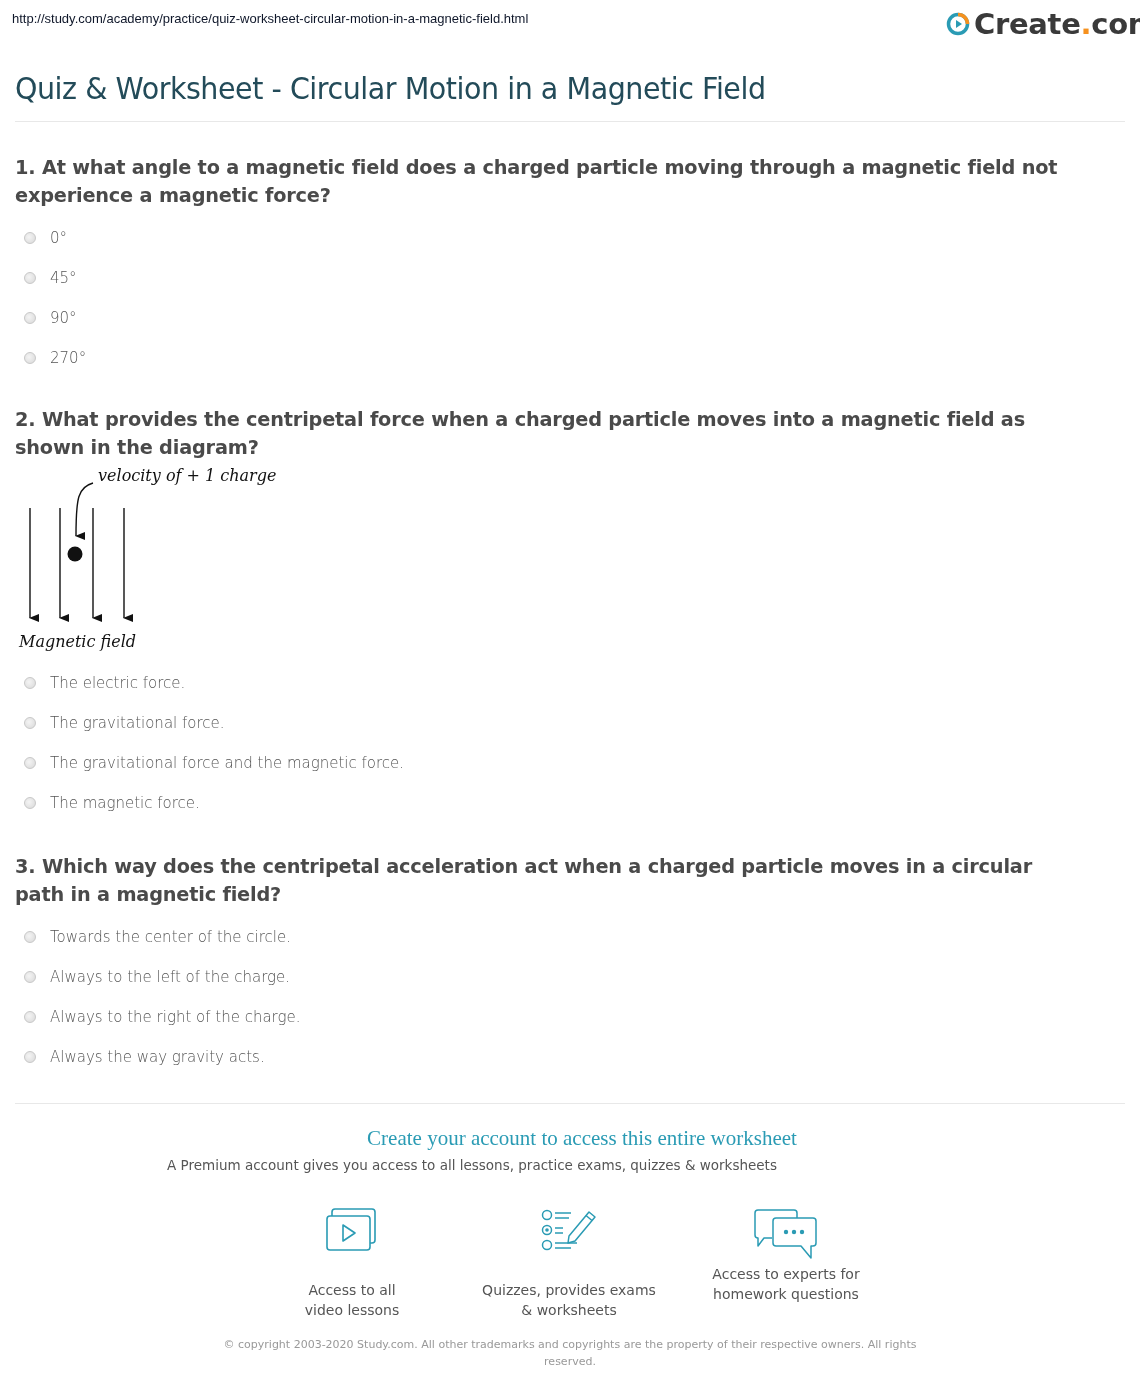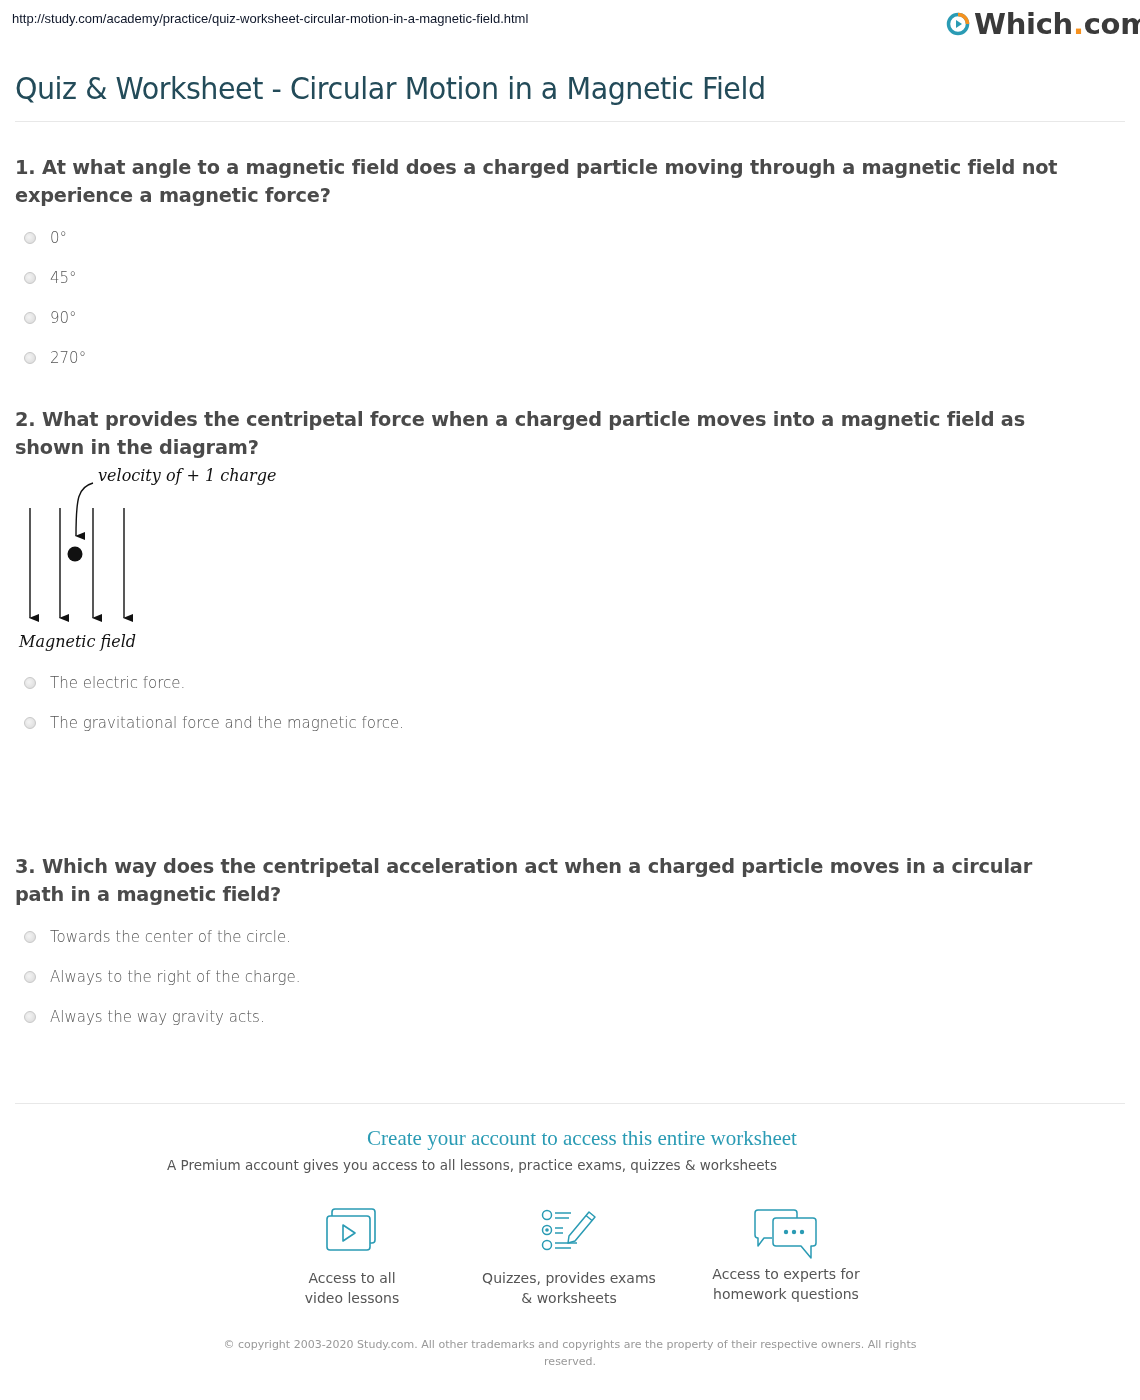--- a/index.html
+++ b/index.html
@@ -20,36 +20,36 @@
   .radio { width: 10px; height: 10px; border-radius: 50%; border: 1px solid #c8c8c8;
            background: radial-gradient(circle at 40% 40%, #f4f4f4, #d8d8d8); margin-left: 9px; margin-right: 14px; flex: none; }
   .opt-label { font-size: 15px; color: #555; font-family: "DejaVu Sans", sans-serif; font-weight: 300;}
   .diagram { position: absolute; left: 15px; top: 460px; width: 290px; height: 200px; }
   .diagram text { font-family: "DejaVu Serif", serif; font-style: italic; font-size: 16px; fill: #111; }
   .promo-title { position: absolute; left: 12px; width: 1140px; top: 1126px; text-align: center;
                  font-size: 21px; color: #2a9bb4; font-weight: 300; font-family: Liberation Serif, serif; }
   .promo-sub { position: absolute; left: 0; width: 944px; top: 1157px; text-align: center; font-size: 13.5px; color: #555; font-family: "DejaVu Sans", sans-serif; }
   .feature { position: absolute; top: 1208px; width: 200px; text-align: center; }
   .feature svg { display: block; margin: 0 auto; }
-  .feature-label { margin-top: 16px; font-size: 14px; color: #555; line-height: 20px; font-family: "DejaVu Sans", sans-serif; }
+  .feature-label { margin-top: 28px; font-size: 14px; color: #555; line-height: 20px; font-family: "DejaVu Sans", sans-serif; }
   .copyright { position: absolute; left: 210px; width: 720px; top: 1336px; text-align: center;
                font-size: 11px; color: #999; line-height: 17px; font-family: "DejaVu Sans", sans-serif; }
 </style>
 </head>
 <body>
 
 <div class="url">http://study.com/academy/practice/quiz-worksheet-circular-motion-in-a-magnetic-field.html</div>
 
 <div class="logo">
   <svg class="logo-icon" viewBox="0 0 24 24">
     <circle cx="12" cy="12" r="9.5" fill="none" stroke="#2a9bb4" stroke-width="3.5"></circle>
     <path d="M12 2.5 A9.5 9.5 0 0 1 21.5 12" fill="none" stroke="#f6911e" stroke-width="3.5"></path>
     <path d="M10 8 L16 12 L10 16 Z" fill="#2a9bb4"></path>
   </svg>
-  <span class="logo-text"><span>Which</span><span class="logo-dot">.</span><span>com</span></span>
+  <span class="logo-text"><span>Create</span><span class="logo-dot">.</span><span>com</span></span>
 </div>
 
 <h1 class="title">Quiz &amp; Worksheet - Circular Motion in a Magnetic Field</h1>
 <div class="rule" style="top:121px;"></div>
 
 <div class="question" style="top:153px;">
   <p class="q-text">1. At what angle to a magnetic field does a charged particle moving through a magnetic field not experience a magnetic force?</p>
   <ul class="options" style="margin-top:9px;">
     <li class="opt">
         <span class="radio"></span>
@@ -91,31 +91,43 @@
 </svg>
 
 <div class="question" style="top:663px;">
   <ul class="options">
     <li class="opt">
         <span class="radio"></span>
         <span class="opt-label">The electric force.</span>
       </li>
     <li class="opt">
         <span class="radio"></span>
+        <span class="opt-label">The gravitational force.</span>
+      </li>
+    <li class="opt">
+        <span class="radio"></span>
         <span class="opt-label">The gravitational force and the magnetic force.</span>
+      </li>
+    <li class="opt">
+        <span class="radio"></span>
+        <span class="opt-label">The magnetic force.</span>
       </li>
   </ul>
 </div>
 
 <div class="question" style="top:852px;">
   <p class="q-text">3. Which way does the centripetal acceleration act when a charged particle moves in a circular path in a magnetic field?</p>
   <ul class="options" style="margin-top:9px;">
     <li class="opt">
         <span class="radio"></span>
         <span class="opt-label">Towards the center of the circle.</span>
+      </li>
+    <li class="opt">
+        <span class="radio"></span>
+        <span class="opt-label">Always to the left of the charge.</span>
       </li>
     <li class="opt">
         <span class="radio"></span>
         <span class="opt-label">Always to the right of the charge.</span>
       </li>
     <li class="opt">
         <span class="radio"></span>
         <span class="opt-label">Always the way gravity acts.</span>
       </li>
   </ul>

